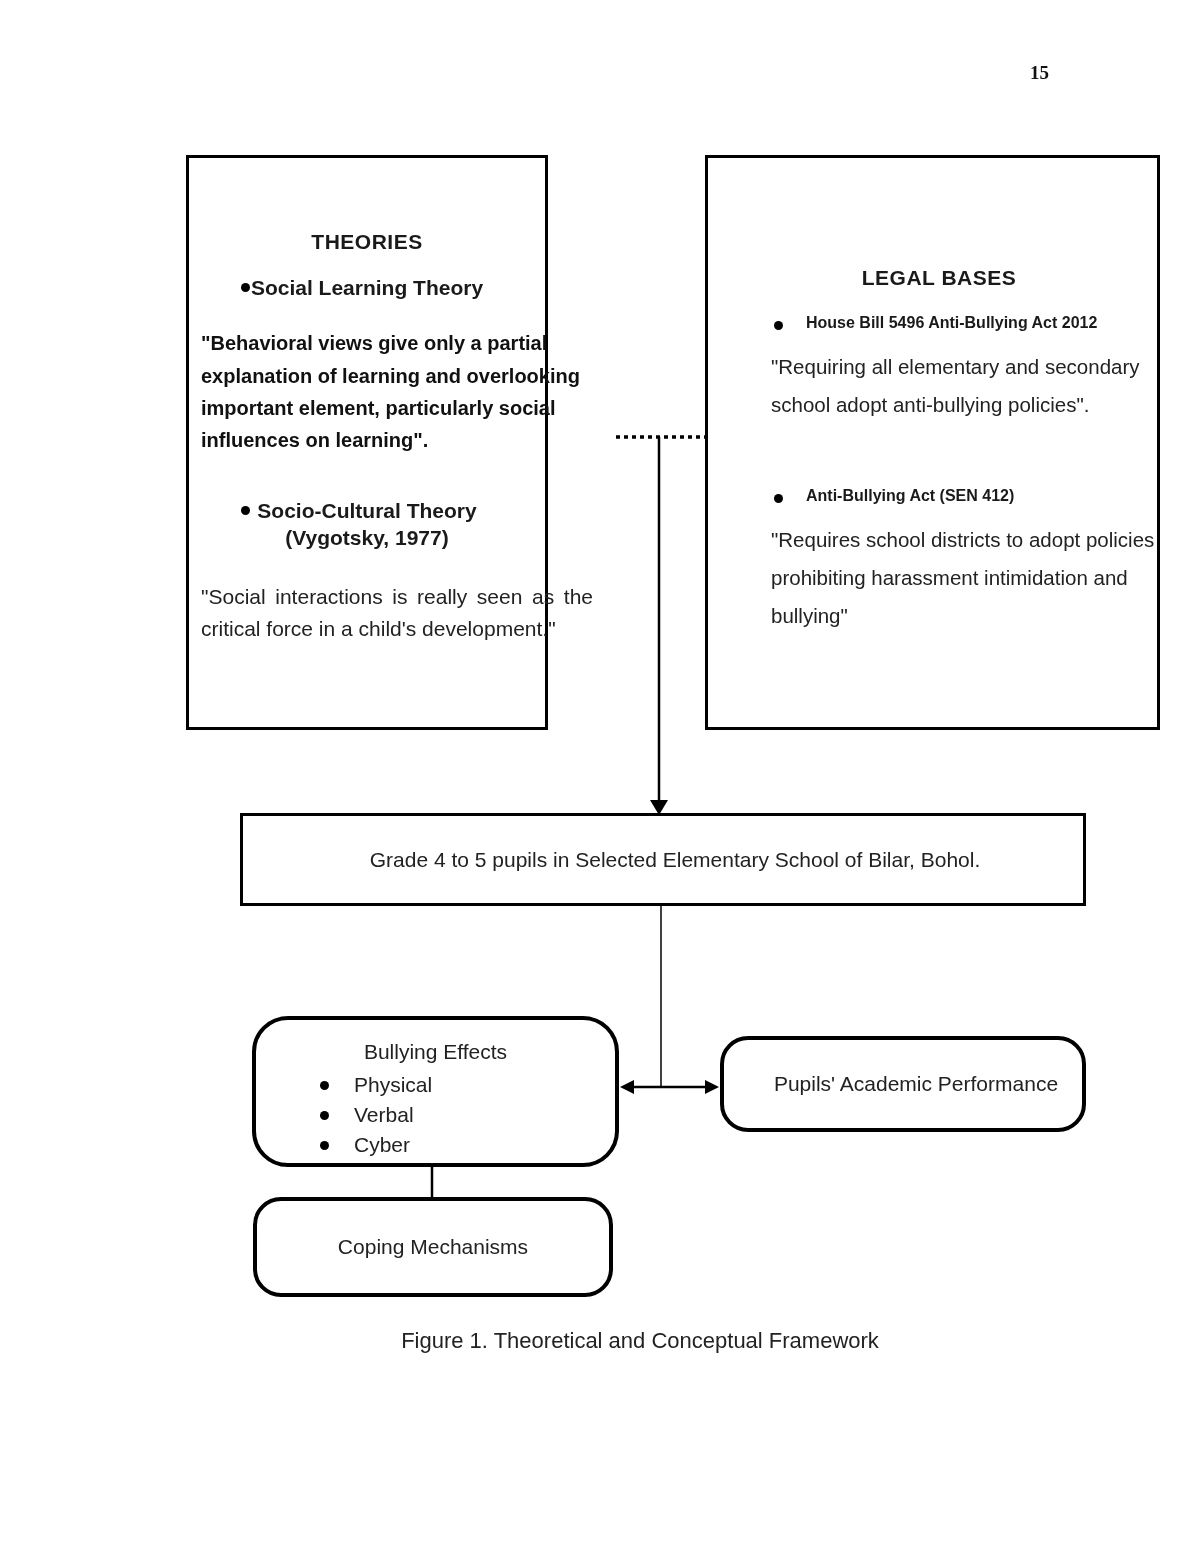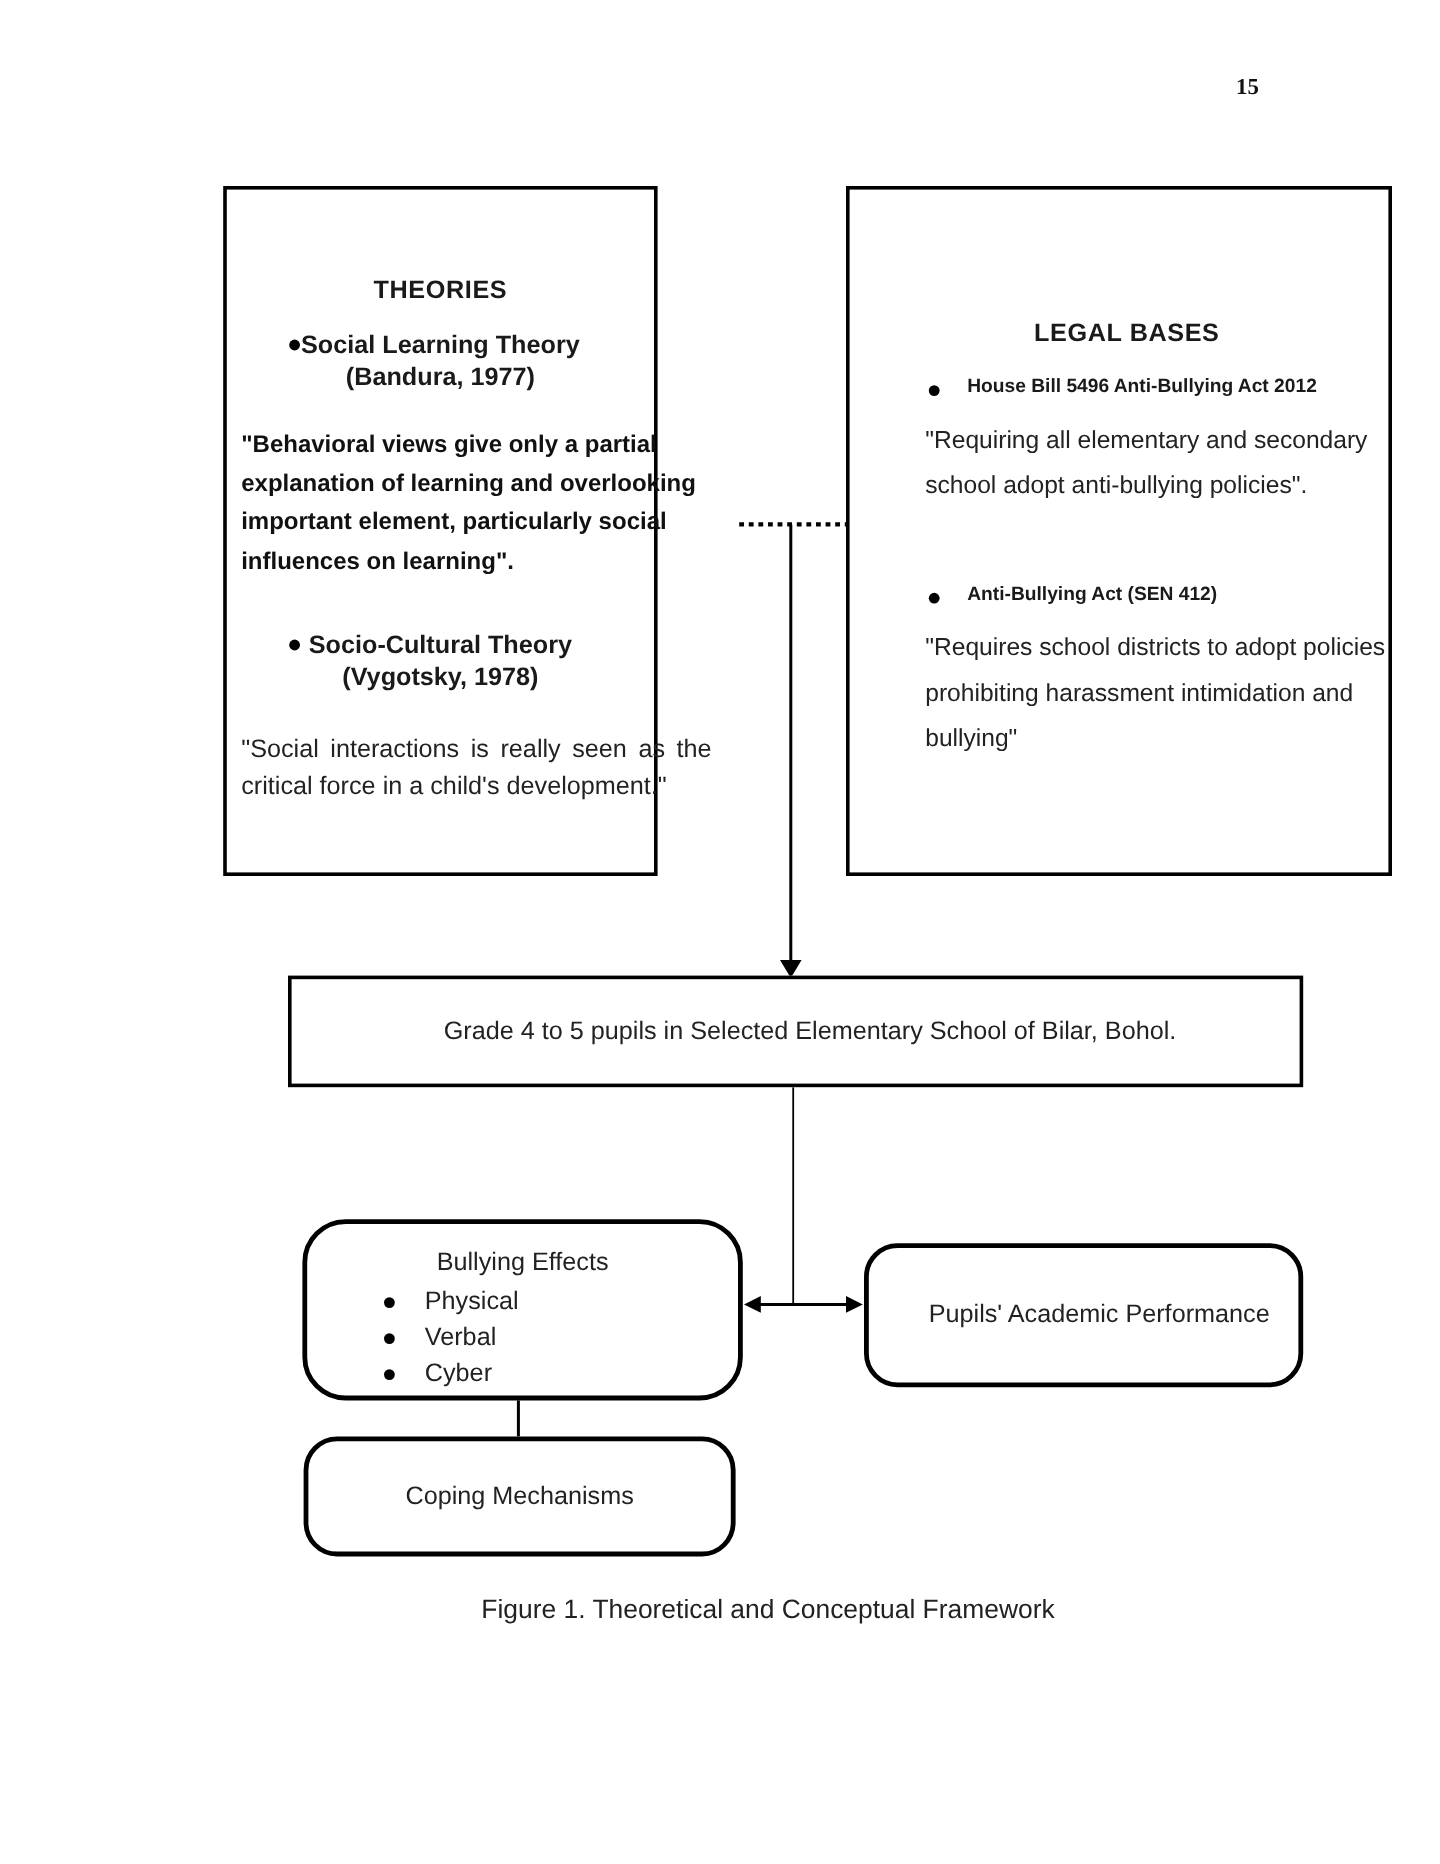--- a/index.html
+++ b/index.html
@@ -63,29 +63,28 @@
 <div class="canvas">
 
   <div class="page-number">15</div>
 
   <div class="frame-box" style="left:186px; top:155px; width:362px; height:575px;">
     <div class="box-title" style="margin-top:72px;">THEORIES</div>
 
     <div class="t-item" style="margin-top:20px;">
       <span class="bullet"></span>
       <div>Social Learning Theory</div>
-      <div>(Bandura, 1977)</div>
     </div>
 
     <div class="t-quote1">"Behavioral views give only a partial explanation of learning and overlooking important element, particularly social influences on learning".</div>
 
     <div class="t-item" style="margin-top:40px;">
       <span class="bullet"></span>
       <div>Socio-Cultural Theory</div>
-      <div>(Vygotsky, 1978)</div>
+      <div>(Vygotsky, 1977)</div>
     </div>
 
     <div class="t-quote2">"Social interactions is really seen as the critical force in a child's development."</div>
   </div>
 
   <div class="frame-box" style="left:705px; top:155px; width:455px; height:575px;padding-left:13px;">
     <div class="box-title" style="margin-top:108px;">LEGAL BASES</div>
 
     <div class="l-item" style="margin-top:22px;">
       <span class="bullet"></span>
@@ -133,21 +132,21 @@
         <span class="bullet"></span>
         <span>Verbal</span>
       </li>
       <li class="fx-item">
         <span class="bullet"></span>
         <span>Cyber</span>
       </li>
     </ul>
   </div>
 
-  <div class="round-box" style="left:720px; top:1036px; width:366px; height:120px; border-radius:28px;padding-left:26px;">
+  <div class="round-box" style="left:720px; top:1036px; width:366px; height:96px; border-radius:28px;padding-left:26px;">
     <div class="center-label">Pupils' Academic Performance</div>
   </div>
 
   <div class="round-box" style="left:253px; top:1197px; width:360px; height:100px; border-radius:28px;">
     <div class="center-label">Coping Mechanisms</div>
   </div>
 
   <div class="figure-caption">Figure 1. Theoretical and Conceptual Framework</div>
 
 </div>

